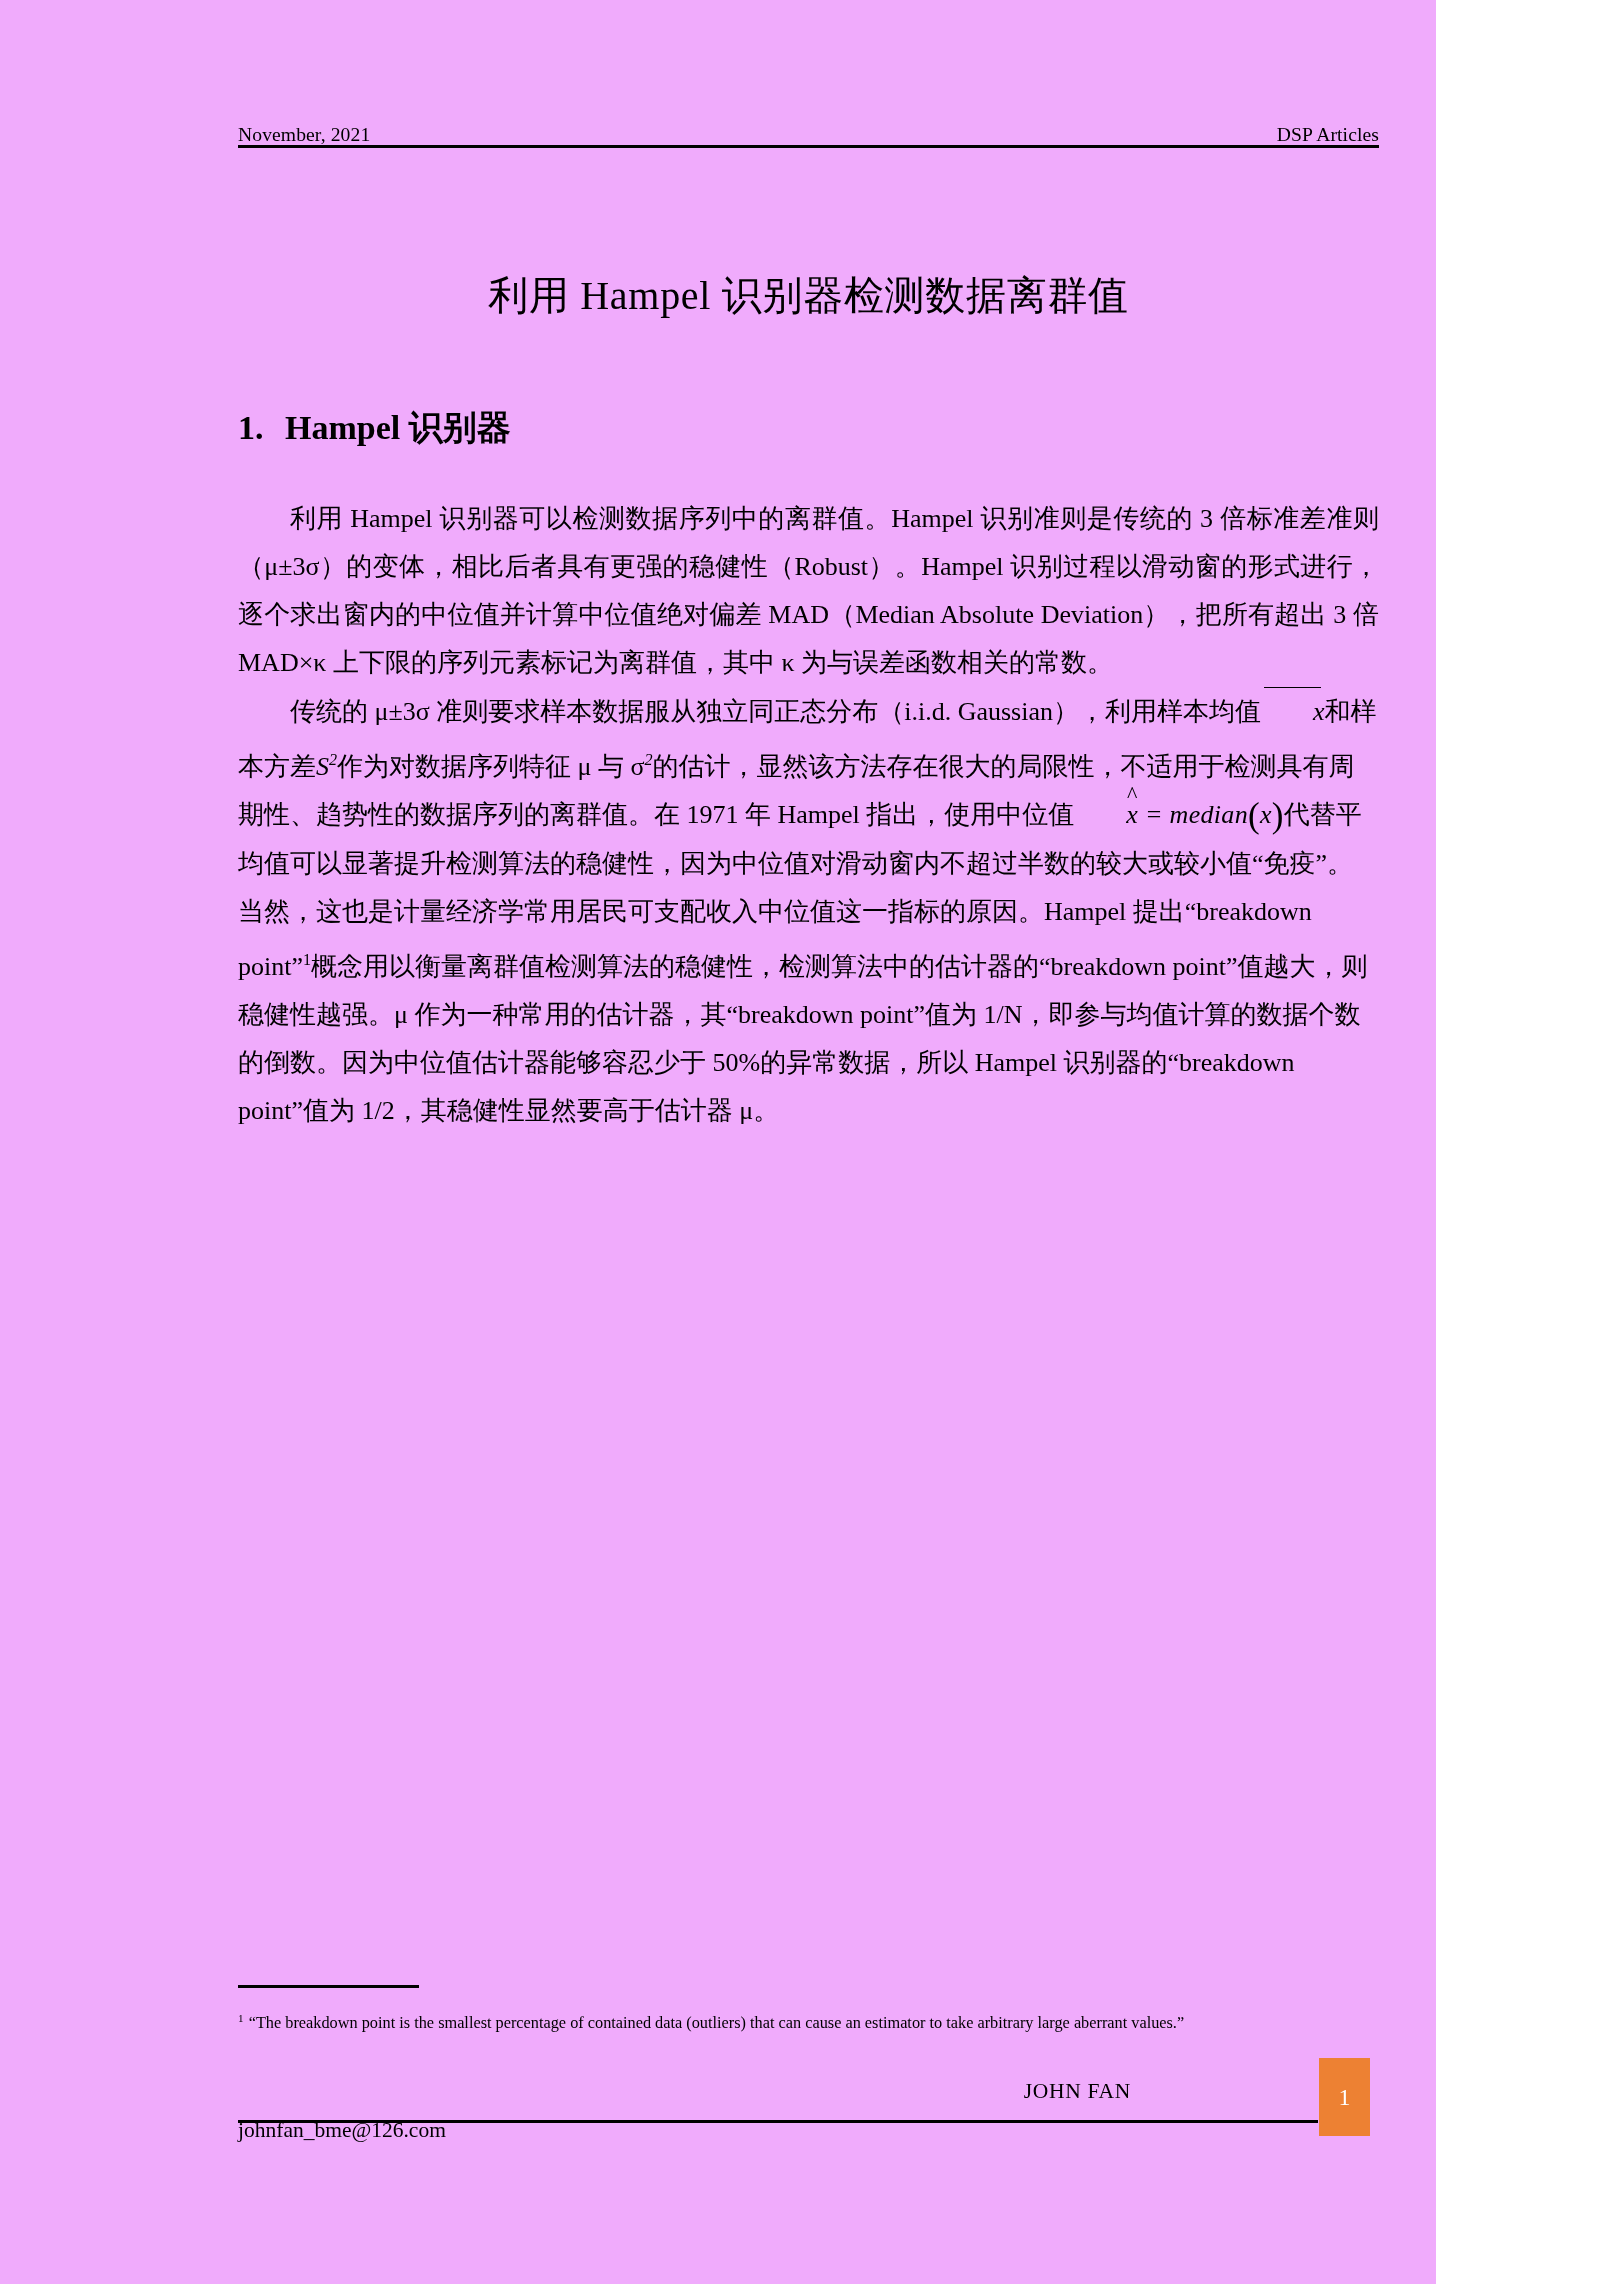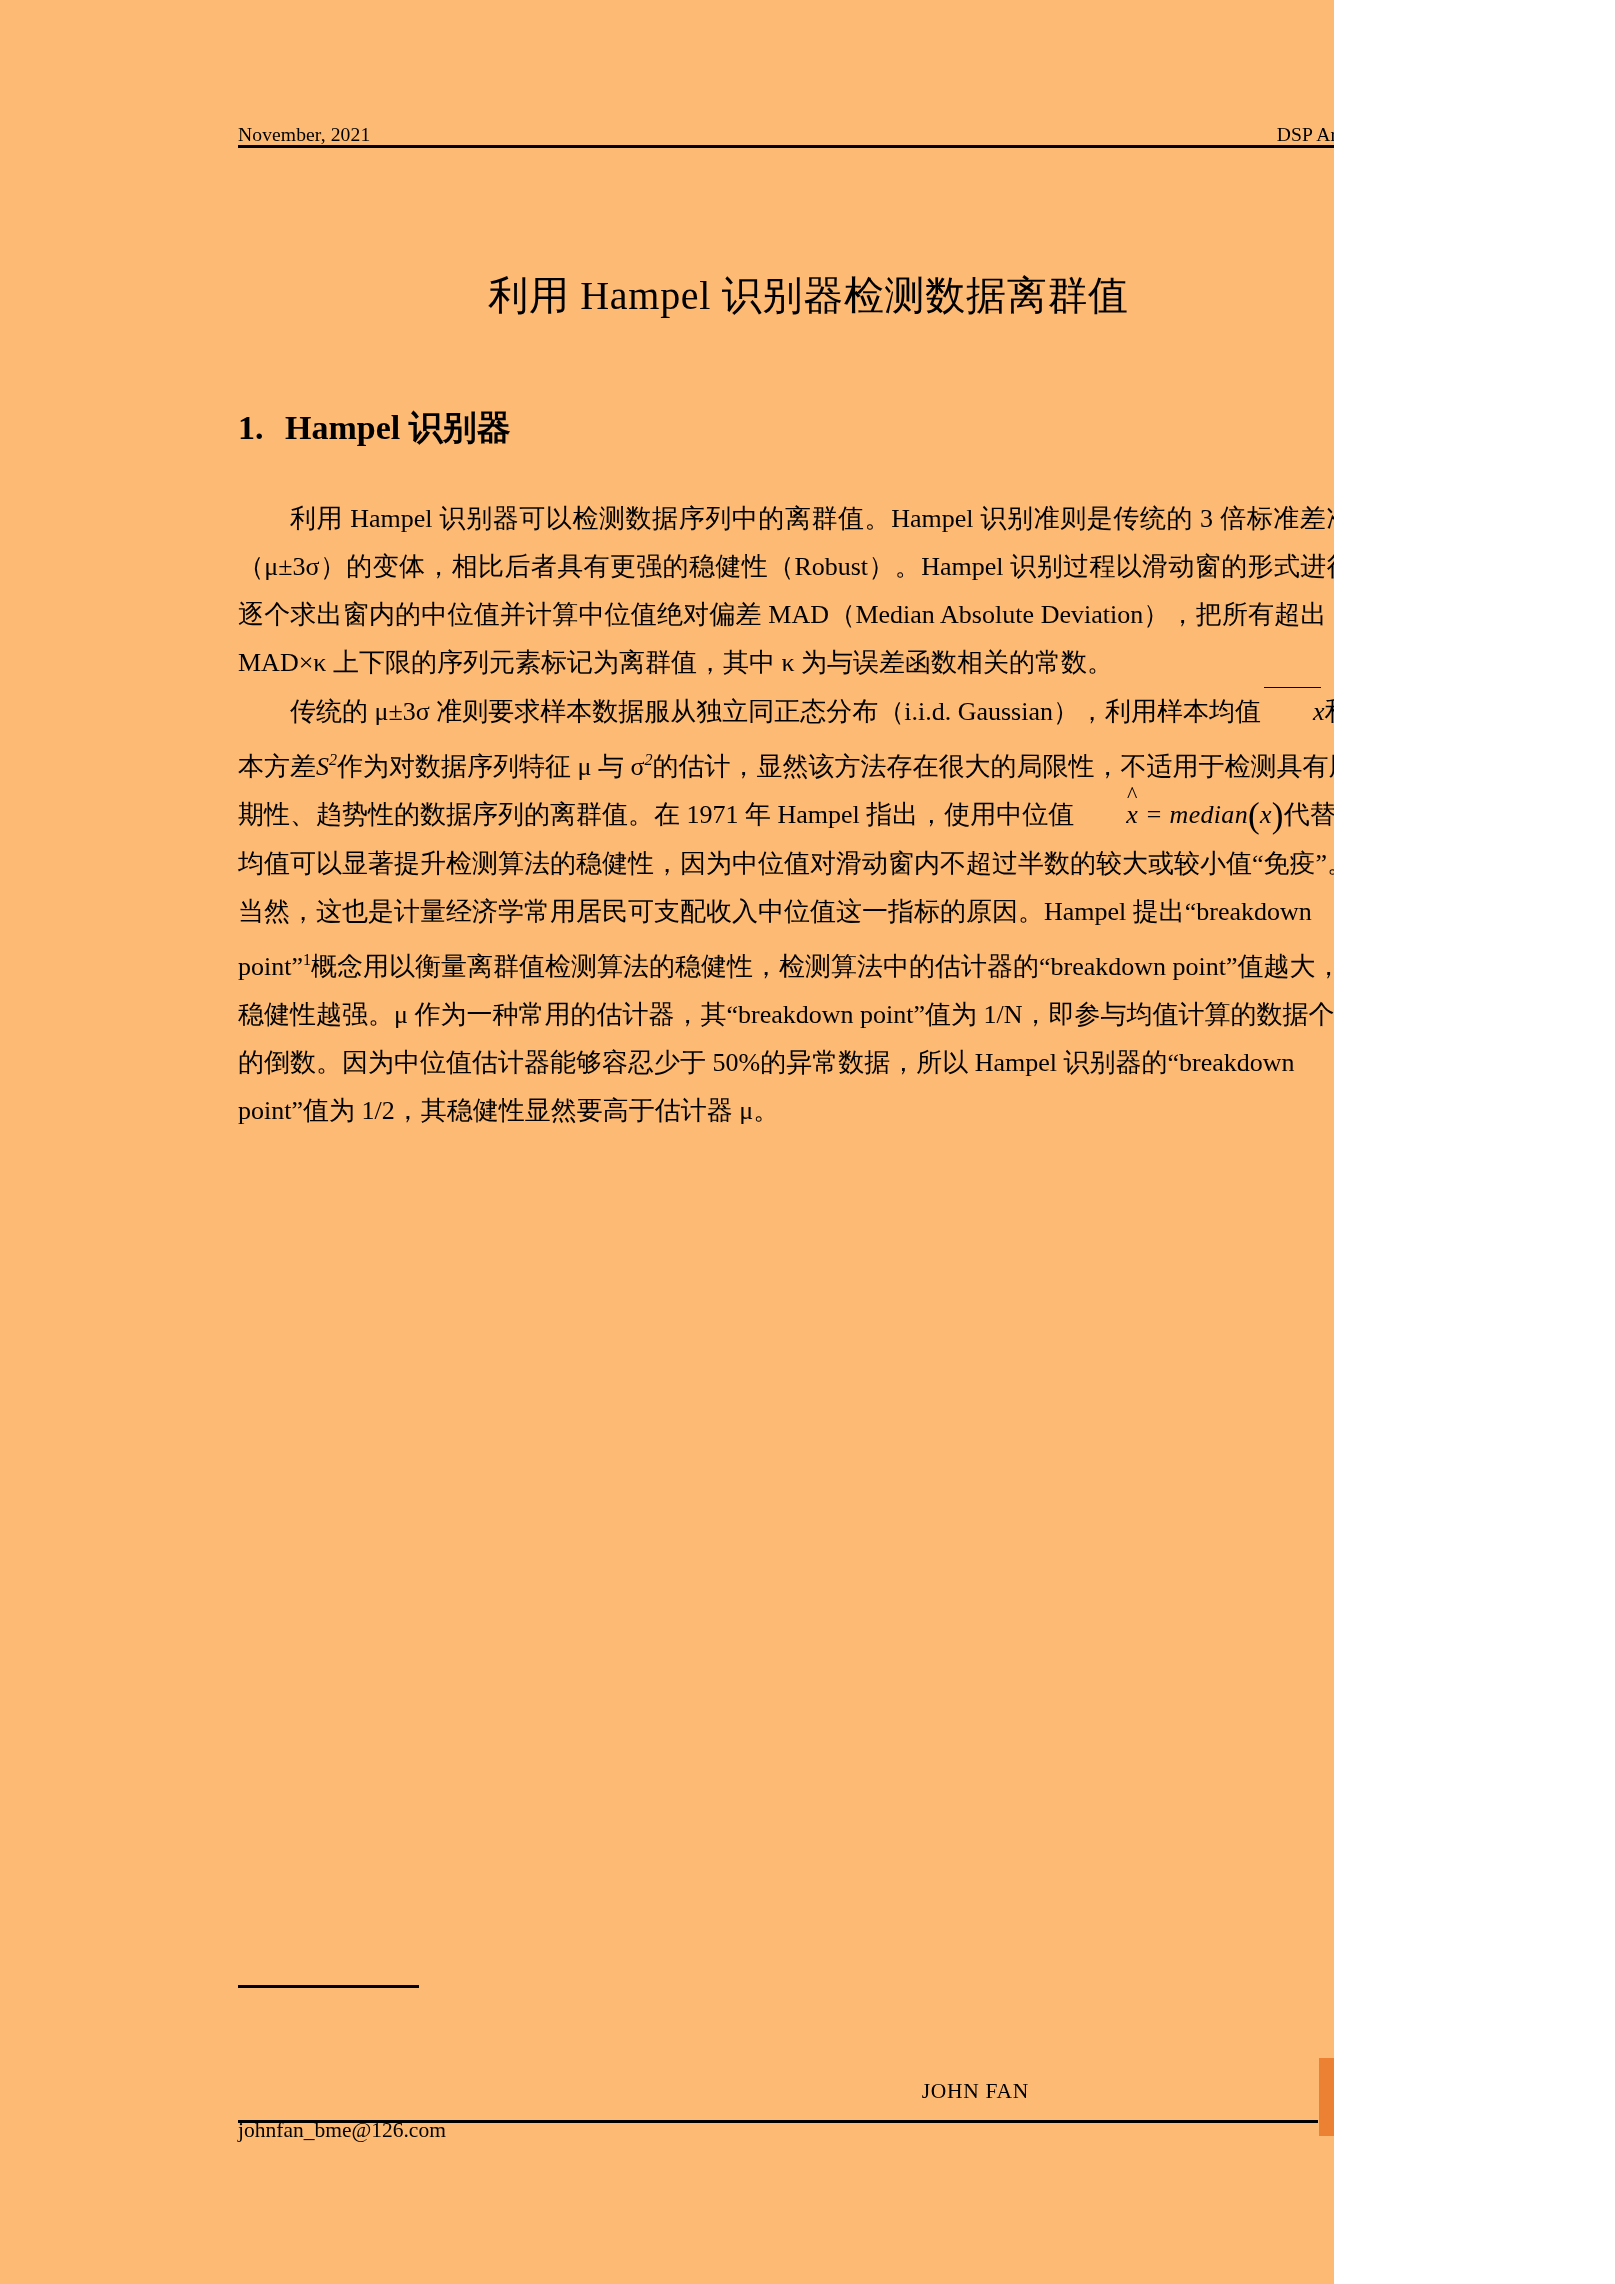--- a/index.html
+++ b/index.html
@@ -4,23 +4,23 @@
 <title>Detecting Outliers using Hampel Identifier</title>
 <style>
   html, body {
     margin: 0;
     padding: 0;
     background: #ffffff;
   }
 
   .page {
     position: relative;
-    width: 1334px;
+    width: 1436px;
     height: 2284px;
-    background: #fdba74;
+    background: #f0abfc;
     box-sizing: border-box;
     overflow: hidden;
     font-family: "Liberation Serif", "DejaVu Serif", serif;
     color: #000000;
   }
 
   
   .running-header {
     position: absolute;
     left: 238px;
@@ -197,20 +197,21 @@
   <div class="body-region">
 
     <p class="para"><span>利用 Hampel 识别器可以检测数据序列中的离群值。Hampel 识别准则是传统的 3 倍标准差准则（μ±3σ）的变体，相比后者具有更强的稳健性（Robust）。Hampel 识别过程以滑动窗的形式进行，逐个求出窗内的中位值并计算中位值绝对偏差 MAD（Median Absolute Deviation），把所有超出 3 倍 MAD×κ 上下限的序列元素标记为离群值，其中 κ 为与误差函数相关的常数。</span></p>
 
     <p class="para"><span>传统的 μ±3σ 准则要求样本数据服从独立同正态分布（i.i.d. Gaussian），利用样本均值</span><span class="xbar">x</span><span>和样本方差</span><span class="mi">S</span><span class="sup">2</span><span>作为对数据序列特征 μ 与 σ</span><span class="sup">2</span><span>的估计，显然该方法存在很大的局限性，不适用于检测具有周期性、趋势性的数据序列的离群值。在 1971 年 Hampel 指出，使用中位值</span><span class="mathrun"><span class="xhat">x</span><span> = </span><span>median</span><span class="bigparen">(</span><span>x</span><span class="bigparen">)</span></span><span>代替平均值可以显著提升检测算法的稳健性，因为中位值对滑动窗内不超过半数的较大或较小值“免疫”。当然，这也是计量经济学常用居民可支配收入中位值这一指标的原因。Hampel 提出“breakdown point”</span><span class="fnref">1</span><span>概念用以衡量离群值检测算法的稳健性，检测算法中的估计器的“breakdown point”值越大，则稳健性越强。μ 作为一种常用的估计器，其“breakdown point”值为 1/N，即参与均值计算的数据个数的倒数。因为中位值估计器能够容忍少于 50%的异常数据，所以 Hampel 识别器的“breakdown point”值为 1/2，其稳健性显然要高于估计器 μ。</span></p>
 
 
   </div>
 
   <div class="footnote-rule"></div>
+  <div class="footnote"><span class="fn-marker">1</span><span>“The breakdown point is the smallest percentage of contained data (outliers) that can cause an estimator to take arbitrary large aberrant values.”</span></div>
 
   <div class="footer-author">JOHN FAN</div>
   <div class="footer-rule"></div>
   <div class="page-badge" style="background: rgb(237, 129, 51);">1</div>
   <div class="footer-email">johnfan_bme@126.com</div>
 
 </div>
 
 
 </body></html>

